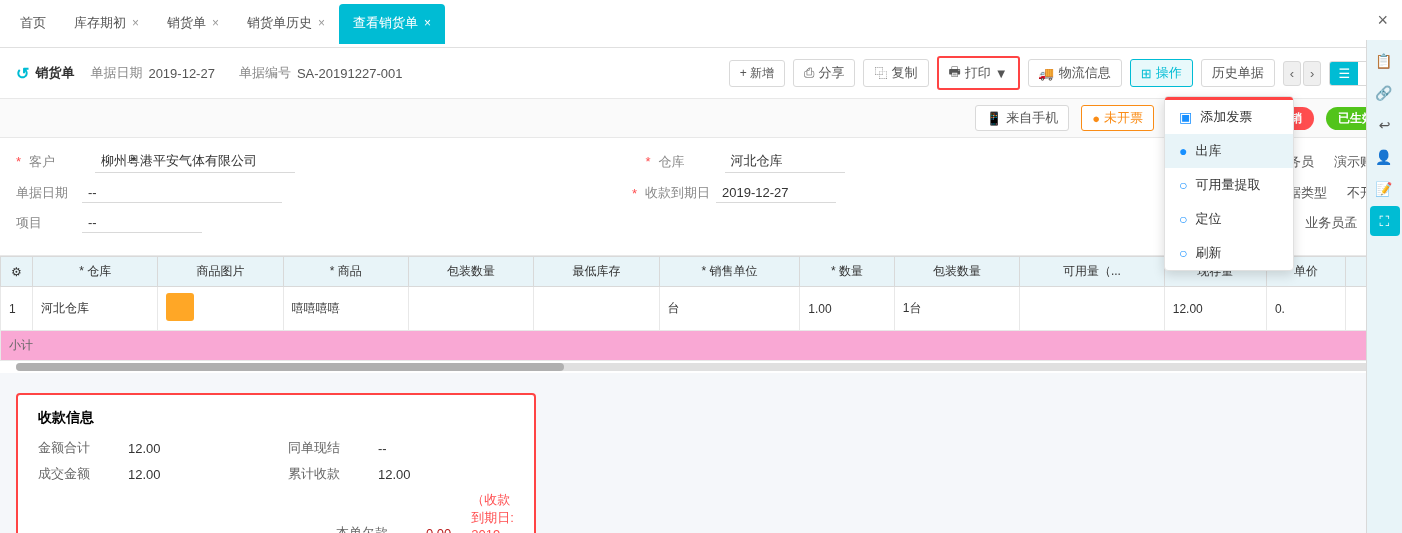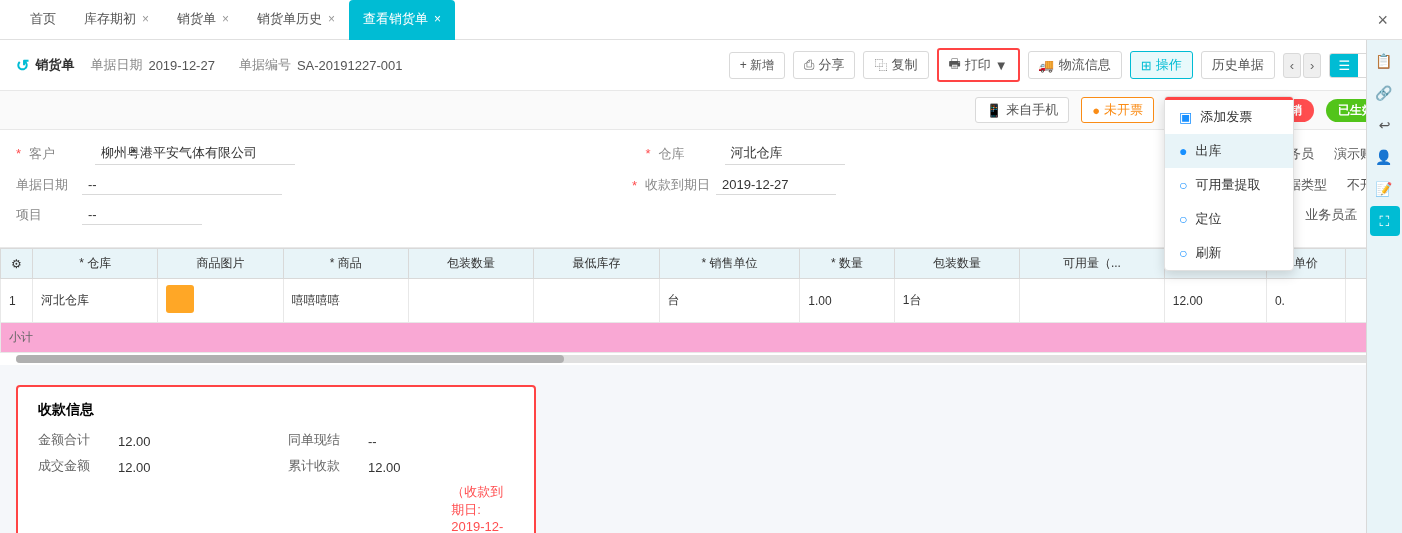--- a/index.html
+++ b/index.html
@@ -1,21 +1,21 @@
 <!DOCTYPE html>
 <html><head>
   <meta charset="utf-8">
   <style>
     * { box-sizing: border-box; margin: 0; padding: 0; font-family: 'Microsoft YaHei', Arial, sans-serif; font-size: 13px; }
     body { background: #f0f2f5; width: 1402px; height: 533px; overflow: hidden; }
 
     
     .tab-bar {
       display: flex; align-items: center; background: #fff;
-      border-bottom: 1px solid #e0e0e0; padding: 0 16px; height: 40px;
+      border-bottom: 1px solid #e0e0e0; padding: 0 6px; height: 48px;
       position: relative;
     }
     .tab-item {
       display: flex; align-items: center; padding: 0 14px; height: 40px;
       cursor: pointer; border-bottom: 2px solid transparent; color: #555;
       white-space: nowrap;
     }
     .tab-close {
       margin-left: 6px; color: #999; cursor: pointer; font-size: 12px;
     }
@@ -116,21 +116,21 @@
     }
 
     
     .payment-box {
       margin: 10px 0 0 0; background: #fff;
       border: 2px solid #ff4444; border-radius: 4px;
       padding: 14px 20px; width: 520px;
     }
     .payment-title { font-weight: bold; font-size: 14px; margin-bottom: 12px; }
     .payment-grid { display: grid; grid-template-columns: 1fr 1fr; gap: 8px 24px; }
-    .payment-row { display: flex; align-items: flex-end; gap: 10px; }
+    .payment-row { display: flex; align-items: center; gap: 20px; }
     .pay-label { color: #666; min-width: 70px; }
     .pay-value { color: #333; }
     .pay-value.red { color: #b91c1c; }
     .pay-date { color: #ff4d4f; }
 
     
     .right-sidebar {
       position: fixed; right: 0; top: 40px; width: 36px;
       background: #e8f4f8; border-left: 1px solid #d9d9d9;
       display: flex; flex-direction: column; align-items: center;

